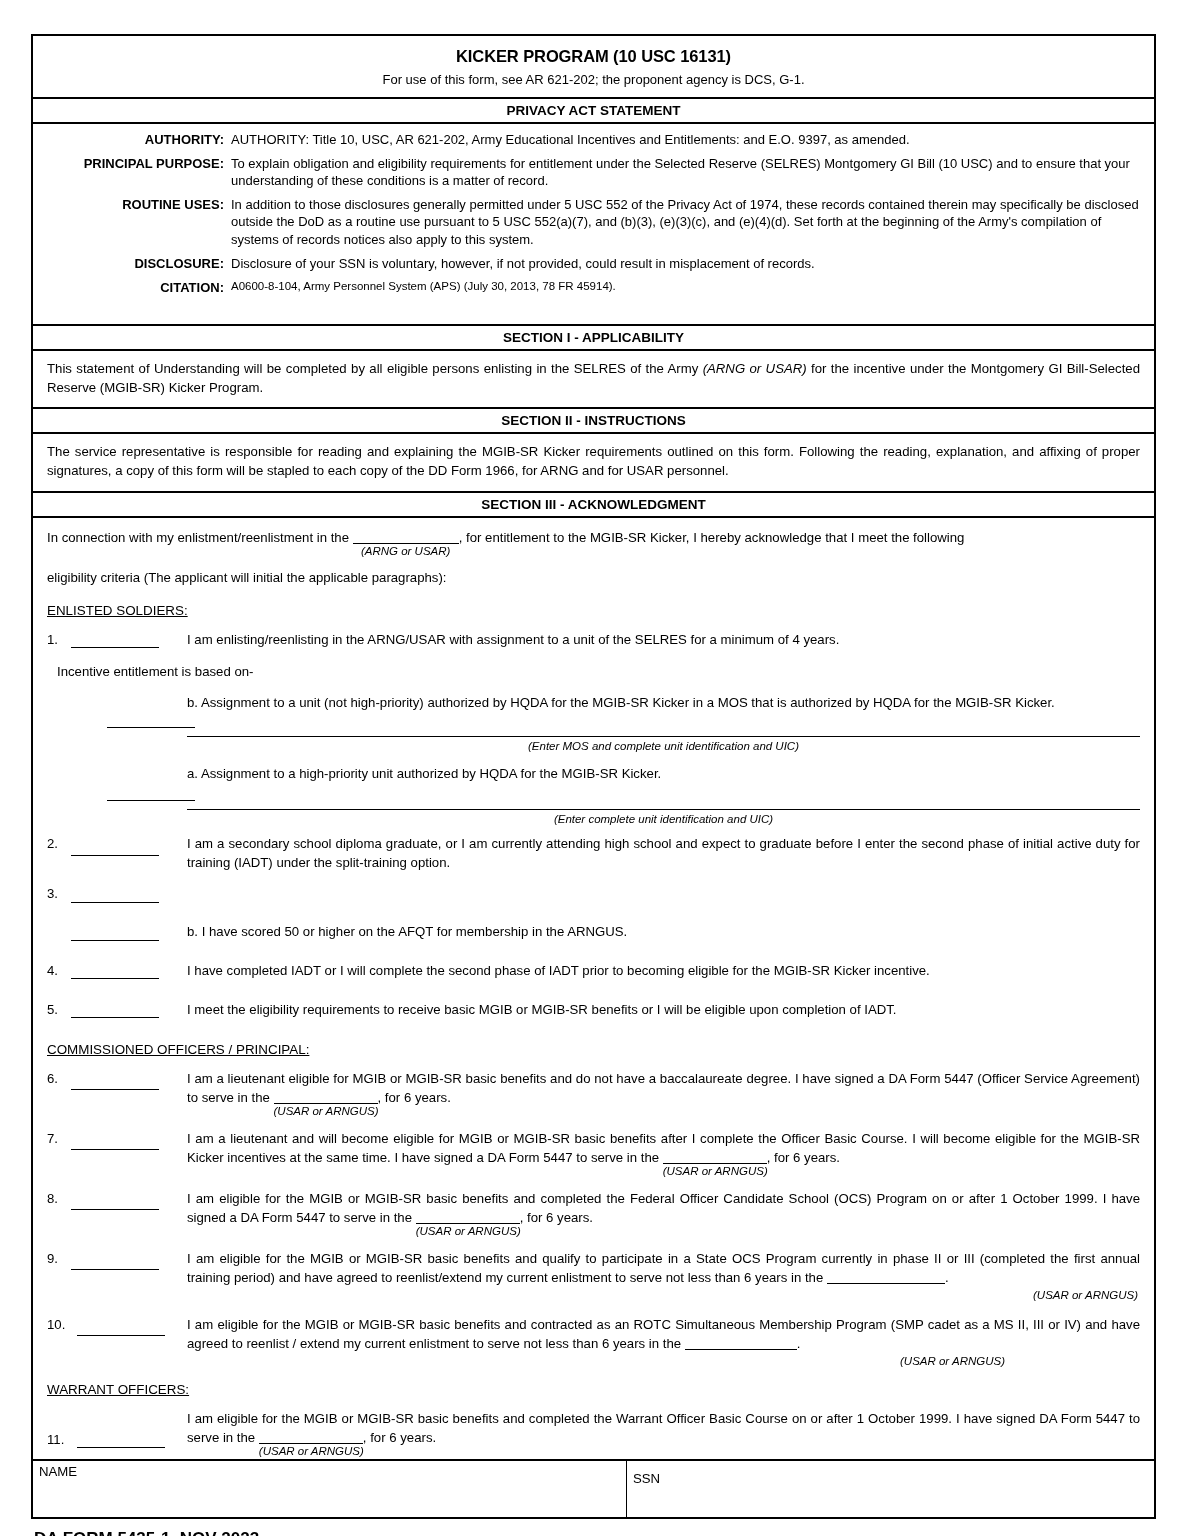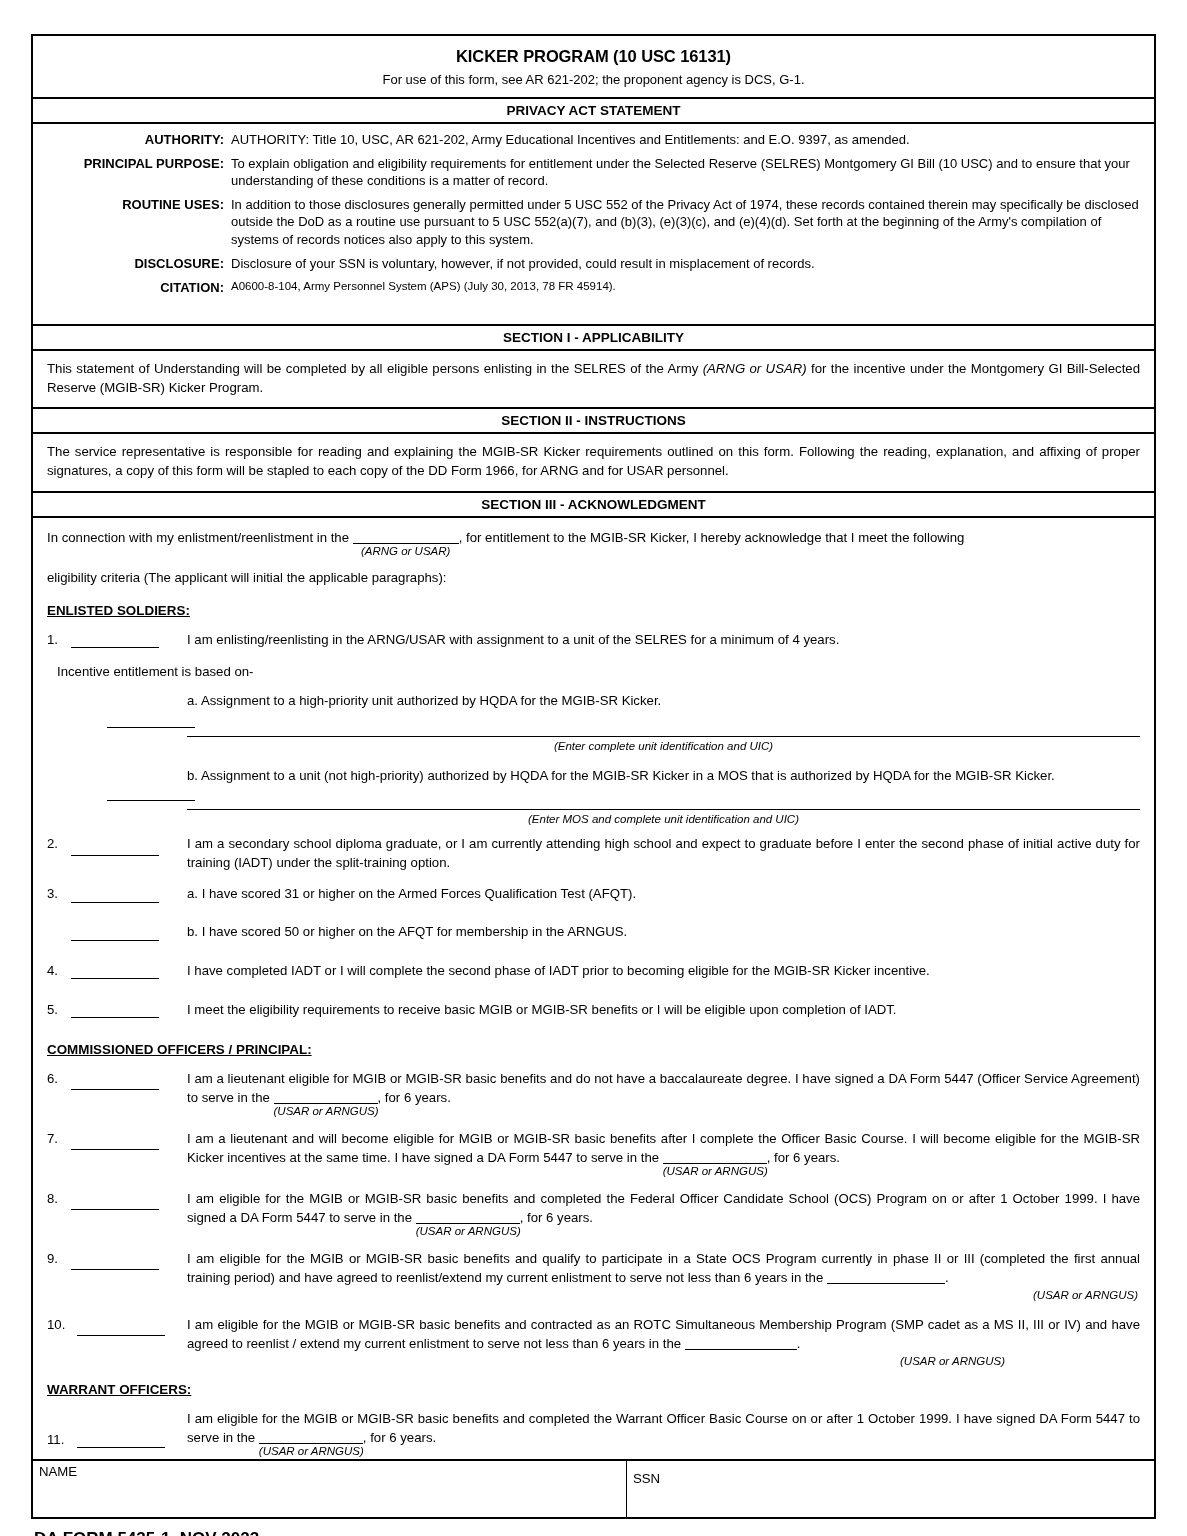--- a/index.html
+++ b/index.html
@@ -108,21 +108,21 @@
     left: 0; right: 0;
     top: 15px;
     text-align: center;
     font-size: 11.5px;
     font-style: italic;
     white-space: nowrap;
   }
   .ack-line2 { margin-top: 21px; }
 
   .group-head {
-    font-weight: bold;
+    font-weight: normal;
     font-size: 13.4px;
     text-decoration: underline;
     margin-top: 14px;
     margin-bottom: 3px;
   }
 
   
   .item {
     position: relative;
     min-height: 26px;
@@ -280,48 +280,47 @@
 
       <div class="group-head">ENLISTED SOLDIERS:</div>
 
       <div class="item">
         <div class="item-num">1.</div>
         <div class="initial-line" style="top:17px"></div>
         <div class="item-text nojust">I am enlisting/reenlisting in the ARNG/USAR with assignment to a unit of the SELRES for a minimum of 4 years.</div>
       </div>
       <div class="plain-line">Incentive entitlement is based on-</div>
 
+      <div class="subitem" style="margin-top:12px">
+        <div class="initial-line" style="top:34px"></div>
+        <div class="sub-text">b.  Assignment to a unit (not high-priority) authorized by HQDA for the MGIB-SR Kicker in a MOS that is authorized by HQDA for the MGIB-SR Kicker.</div>
+        <div class="entry-rule-wrap" style="margin-top:24px">
+          <div class="entry-rule"></div>
+          <div class="entry-cap">(Enter MOS and complete unit identification and UIC)</div>
+        </div>
+      </div>
+
       <div class="subitem">
         <div class="initial-line" style="top:36px"></div>
         <div class="sub-text">a.  Assignment to a high-priority unit authorized by HQDA for the MGIB-SR Kicker.</div>
         <div class="entry-rule-wrap">
           <div class="entry-rule"></div>
           <div class="entry-cap">(Enter complete unit identification and UIC)</div>
         </div>
       </div>
 
-      <div class="subitem" style="margin-top:12px">
-        <div class="initial-line" style="top:34px"></div>
-        <div class="sub-text">b.  Assignment to a unit (not high-priority) authorized by HQDA for the MGIB-SR Kicker in a MOS that is authorized by HQDA for the MGIB-SR Kicker.</div>
-        <div class="entry-rule-wrap" style="margin-top:24px">
-          <div class="entry-rule"></div>
-          <div class="entry-cap">(Enter MOS and complete unit identification and UIC)</div>
-        </div>
-      </div>
-
       <div class="item" style="margin-top:6px">
         <div class="item-num">2.</div>
         <div class="initial-line" style="top:21px"></div>
         <div class="item-text">I am a secondary school diploma graduate, or I am currently attending high school and expect to graduate before I enter the second phase of initial active duty for training (IADT) under the split-training option.</div>
       </div>
 
       <div class="item" style="margin-top:12px">
         <div class="item-num">3.</div>
         <div class="initial-line" style="top:18px"></div>
-        <div class="item-text nojust">a. I have scored 31 or higher on the Armed Forces Qualification Test (AFQT).</div>
       </div>
 
       <div class="item" style="margin-top:12px">
         <div class="initial-line" style="top:18px"></div>
         <div class="item-text nojust">b. I have scored 50 or higher on the AFQT for membership in the ARNGUS.</div>
       </div>
 
       <div class="item" style="margin-top:13px">
         <div class="item-num">4.</div>
         <div class="initial-line" style="top:17px"></div>

